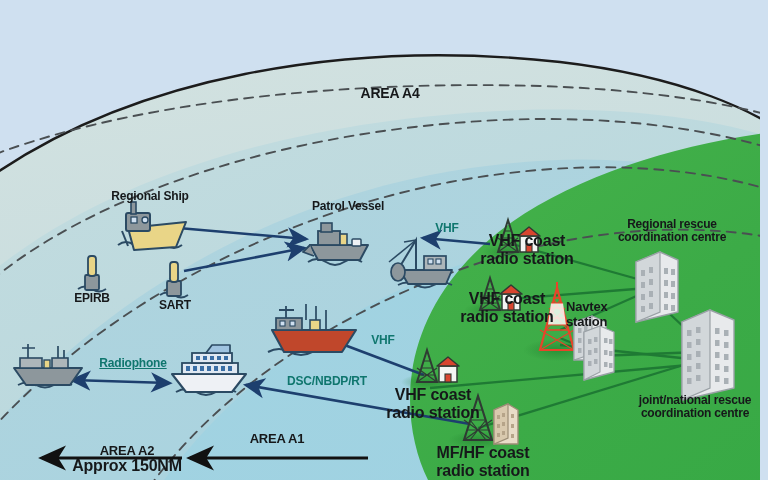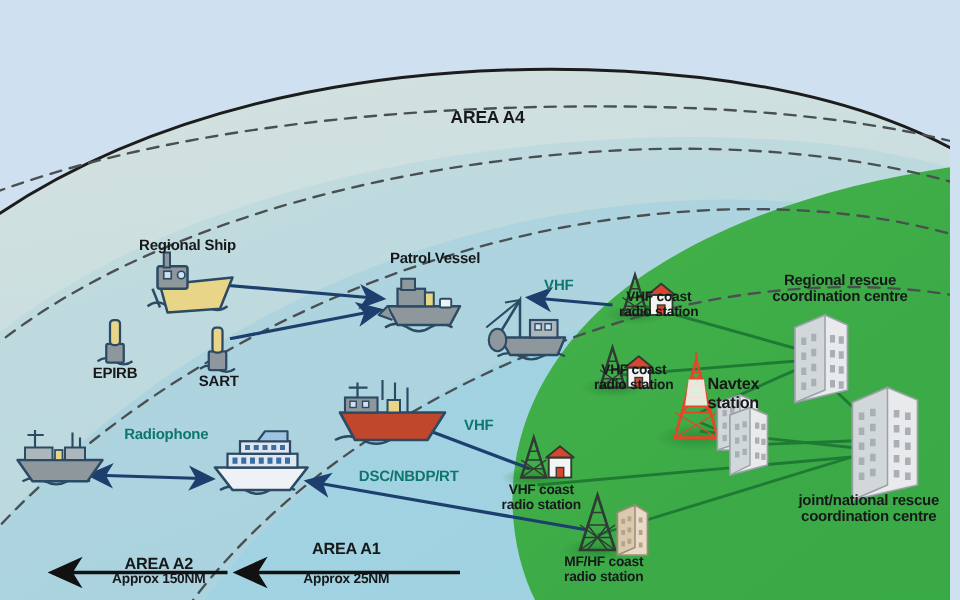--- a/index.html
+++ b/index.html
@@ -15,21 +15,21 @@
     font-family:"Liberation Sans", sans-serif;
     font-weight:bold;
     color:#16181a;
     white-space:pre;
     line-height:1.12;
     letter-spacing:-0.2px;
     text-align:center;
     pointer-events:none;
   }
   .lbl.l{text-align:left;}
-  .s11{font-size:11px;}
+  .s11{font-size:16px;}
   .s12{font-size:12px;}
   .s13{font-size:13px;}
   .s14{font-size:14px;}
   .navy{color:#0f766e;}
 </style>
 </head>
 <body>
 
 <div id="stage">
 
@@ -374,21 +374,21 @@
   <div class="lbl s12" style="left:52px;top:292px;width:80px;">EPIRB</div>
 
   <div class="lbl s12" style="left:135px;top:299px;width:80px;">SART</div>
 
   <div class="lbl s12" style="left:293px;top:200px;width:110px;text-align:center;">Patrol Vessel</div>
 
   <div class="lbl s12 navy" style="left:427px;top:222px;width:40px;">VHF</div>
 
   <div class="lbl s12 navy" style="left:363px;top:334px;width:40px;">VHF</div>
 
-  <div class="lbl s12 navy" style="left:83px;top:341px;width:100px;">Radiophone</div>
+  <div class="lbl s12 navy" style="left:83px;top:357px;width:100px;text-decoration:underline;">Radiophone</div>
 
   <div class="lbl s12 navy" style="left:268px;top:375px;width:118px;">DSC/NBDP/RT</div>
 
   <div class="lbl s11" style="left:472px;top:232px;width:110px;">VHF coast
 radio station</div>
 
   <div class="lbl s11" style="left:452px;top:290px;width:110px;">VHF coast
 radio station</div>
 
   <div class="lbl s11" style="left:378px;top:386px;width:110px;">VHF coast
@@ -404,15 +404,14 @@
 coordination centre</div>
 
   <div class="lbl s12" style="left:620px;top:394px;width:150px;">joint/national rescue
 coordination centre</div>
 
 
   <div class="lbl s13" style="left:72px;top:444px;width:110px;text-align:center;">AREA A2</div>
   <div class="lbl s11" style="left:62px;top:457px;width:130px;">Approx 150NM</div>
 
   <div class="lbl s13" style="left:222px;top:432px;width:110px;">AREA A1</div>
-  <div class="lbl s11" style="left:212px;top:457px;width:130px;">Approx 25NM</div>
 
 </div>
 
 </body></html>

